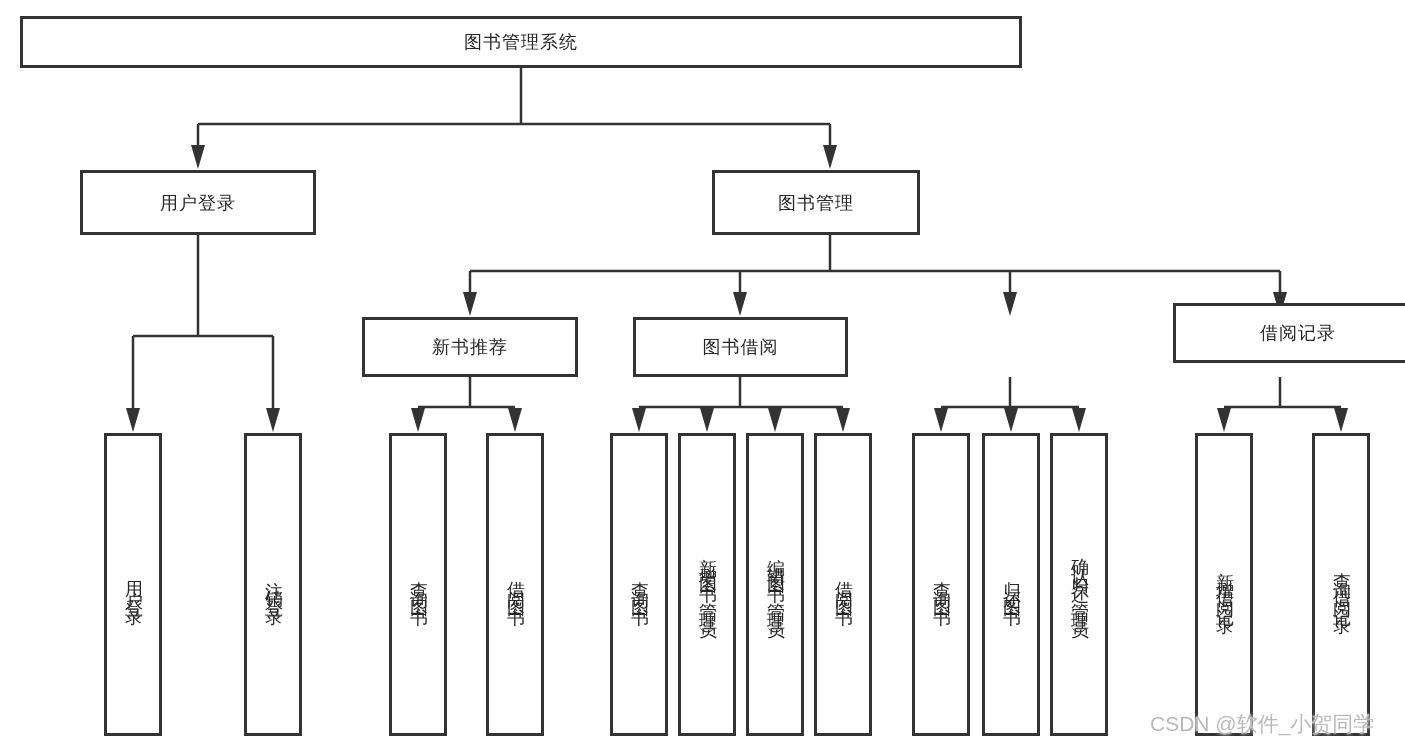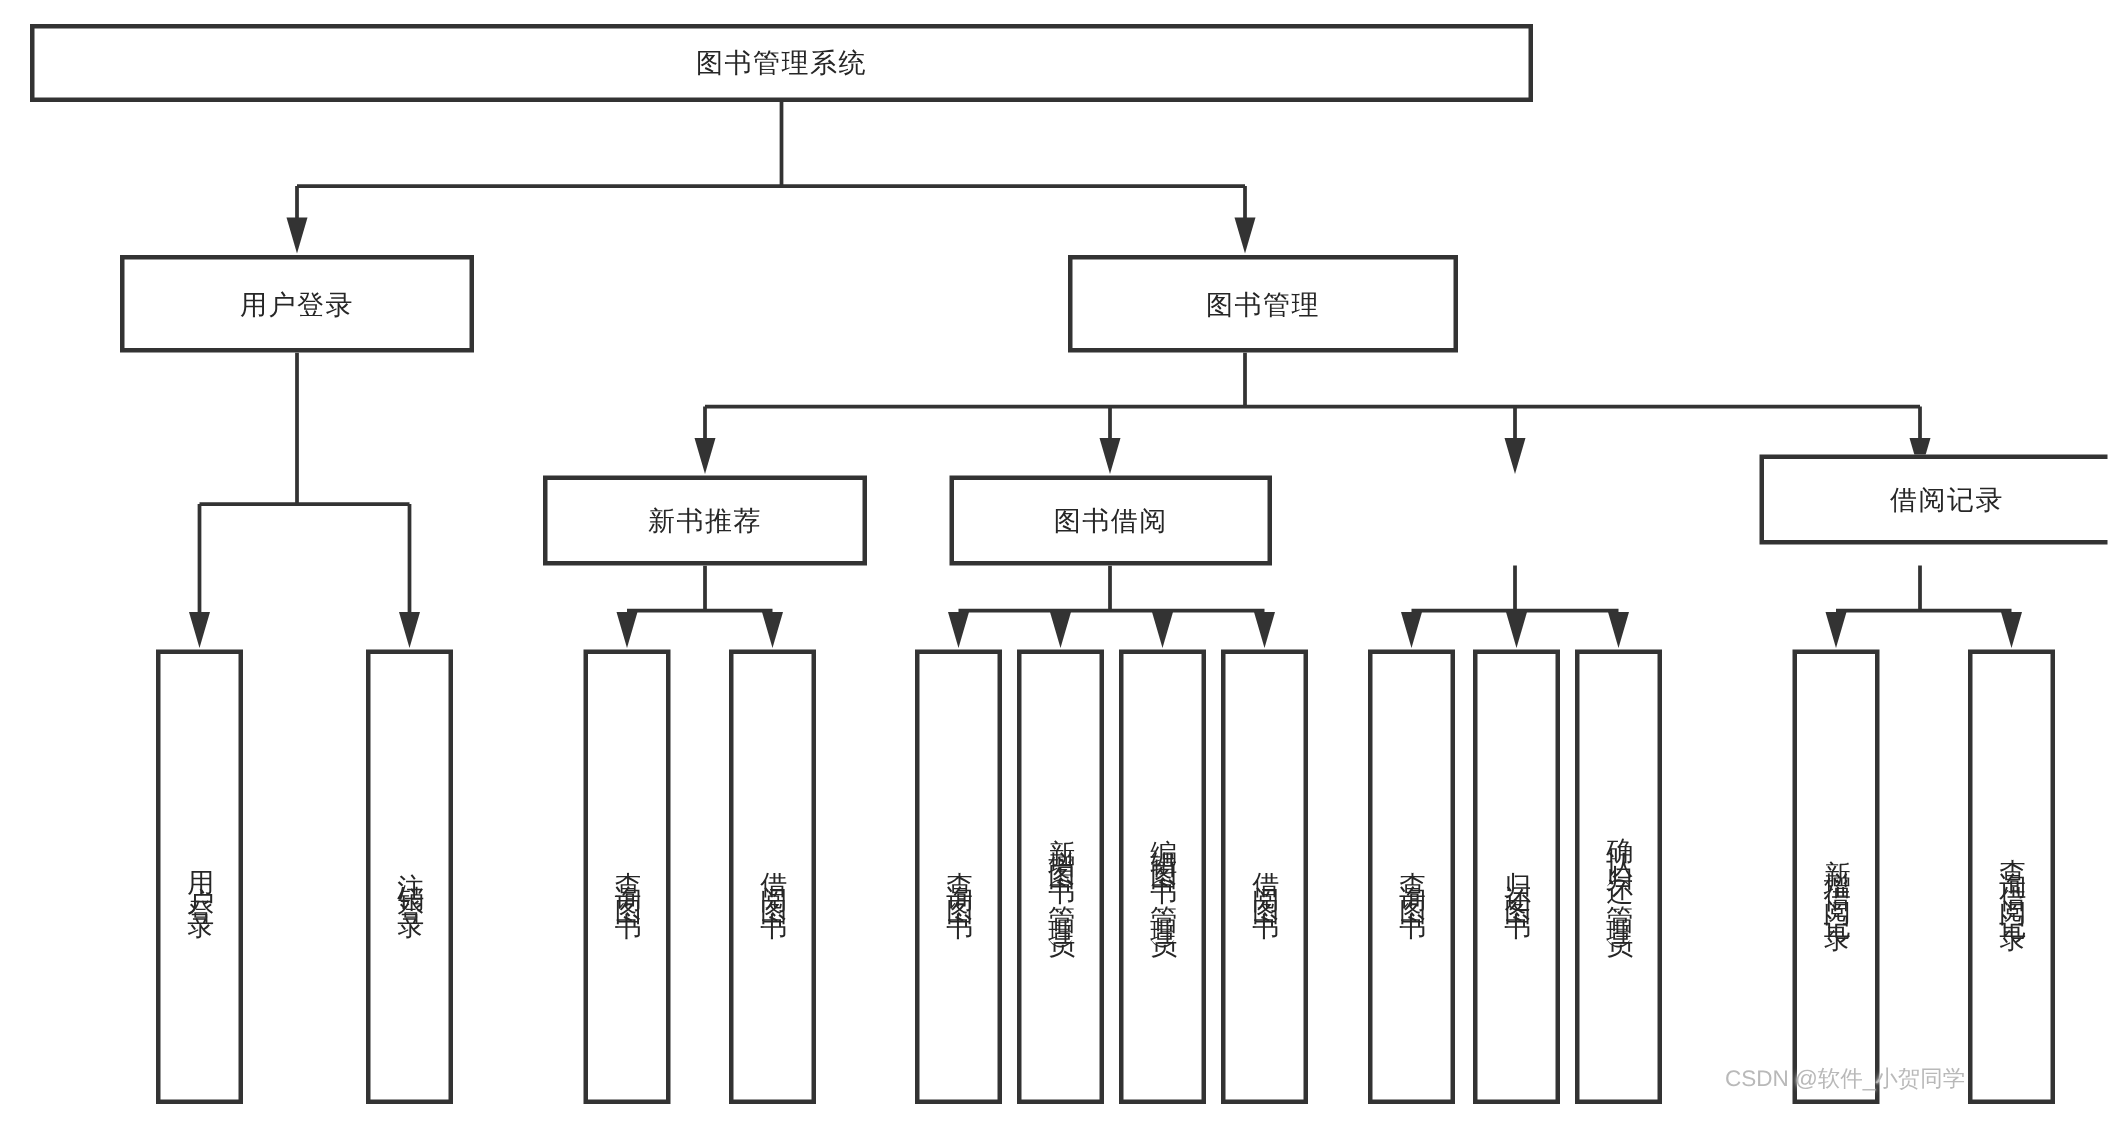--- a/index.html
+++ b/index.html
@@ -31,21 +31,21 @@
     writing-mode:vertical-rl;
     text-orientation:mixed;
     letter-spacing:9px;
     line-height:1.1;
   }
   .watermark{
     position:absolute;
     left:1150px;
     top:710px;
     z-index:3;
-    font-size:15px;
+    font-size:21px;
     color:#b9b9b9;
     text-shadow:0 0 2px #ffffff,0 0 4px #ffffff;
     white-space:nowrap;
   }
 </style>
 </head>
 <body>
 
 <div class="stage">
 
@@ -107,21 +107,21 @@
       <polygon points="1072,408 1086,408 1079,432"></polygon>
 
       <polygon points="1217,408 1231,408 1224,432"></polygon>
       <polygon points="1334,408 1348,408 1341,432"></polygon>
     </g>
   </svg>
 
   <div class="box hbox" style="left:20px;top:16px;width:1002px;height:52px">图书管理系统</div>
 
   <div class="box hbox" style="left:80px;top:170px;width:236px;height:65px">用户登录</div>
-  <div class="box hbox" style="left:712px;top:170px;width:260px;height:65px">图书管理</div>
+  <div class="box hbox" style="left:712px;top:170px;width:208px;height:65px">图书管理</div>
 
   <div class="box hbox" style="left:633px;top:317px;width:215px;height:60px">图书借阅</div>
   <div class="box hbox" style="left:362px;top:317px;width:216px;height:60px">新书推荐</div>
   <div class="box hbox" style="left:1173px;top:303px;width:250px;height:60px">借阅记录</div>
 
   <div class="box vbox" style="left:104px;top:433px;width:58px;height:303px">用户登录</div>
   <div class="box vbox" style="left:244px;top:433px;width:58px;height:303px">注销登录</div>
 
   <div class="box vbox" style="left:389px;top:433px;width:58px;height:303px">查询图书</div>
   <div class="box vbox" style="left:486px;top:433px;width:58px;height:303px">借阅图书</div>

